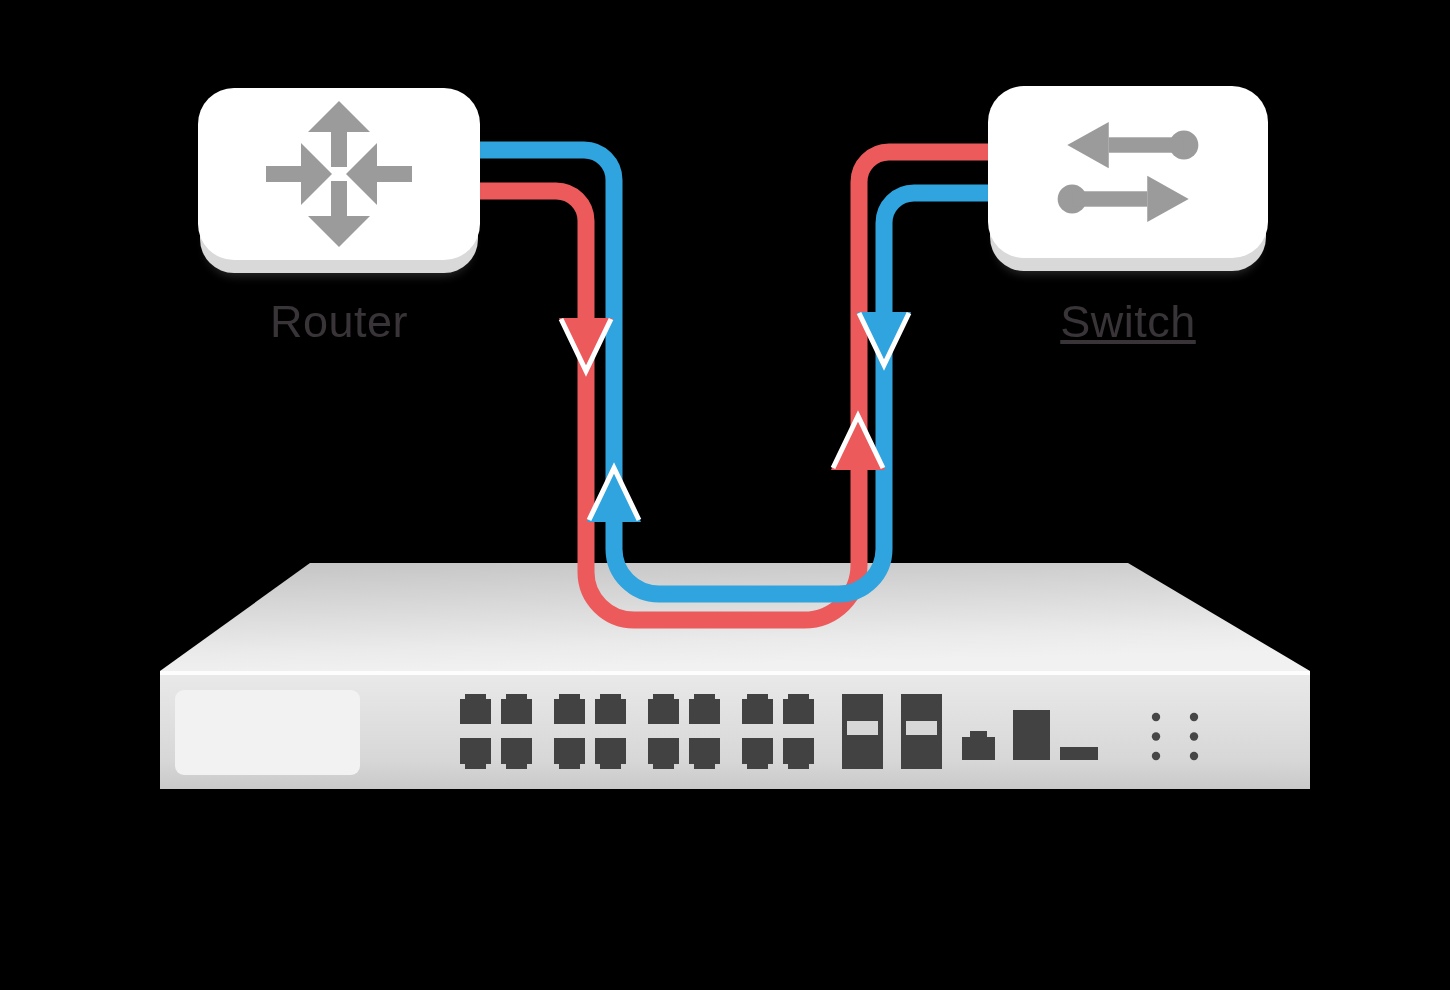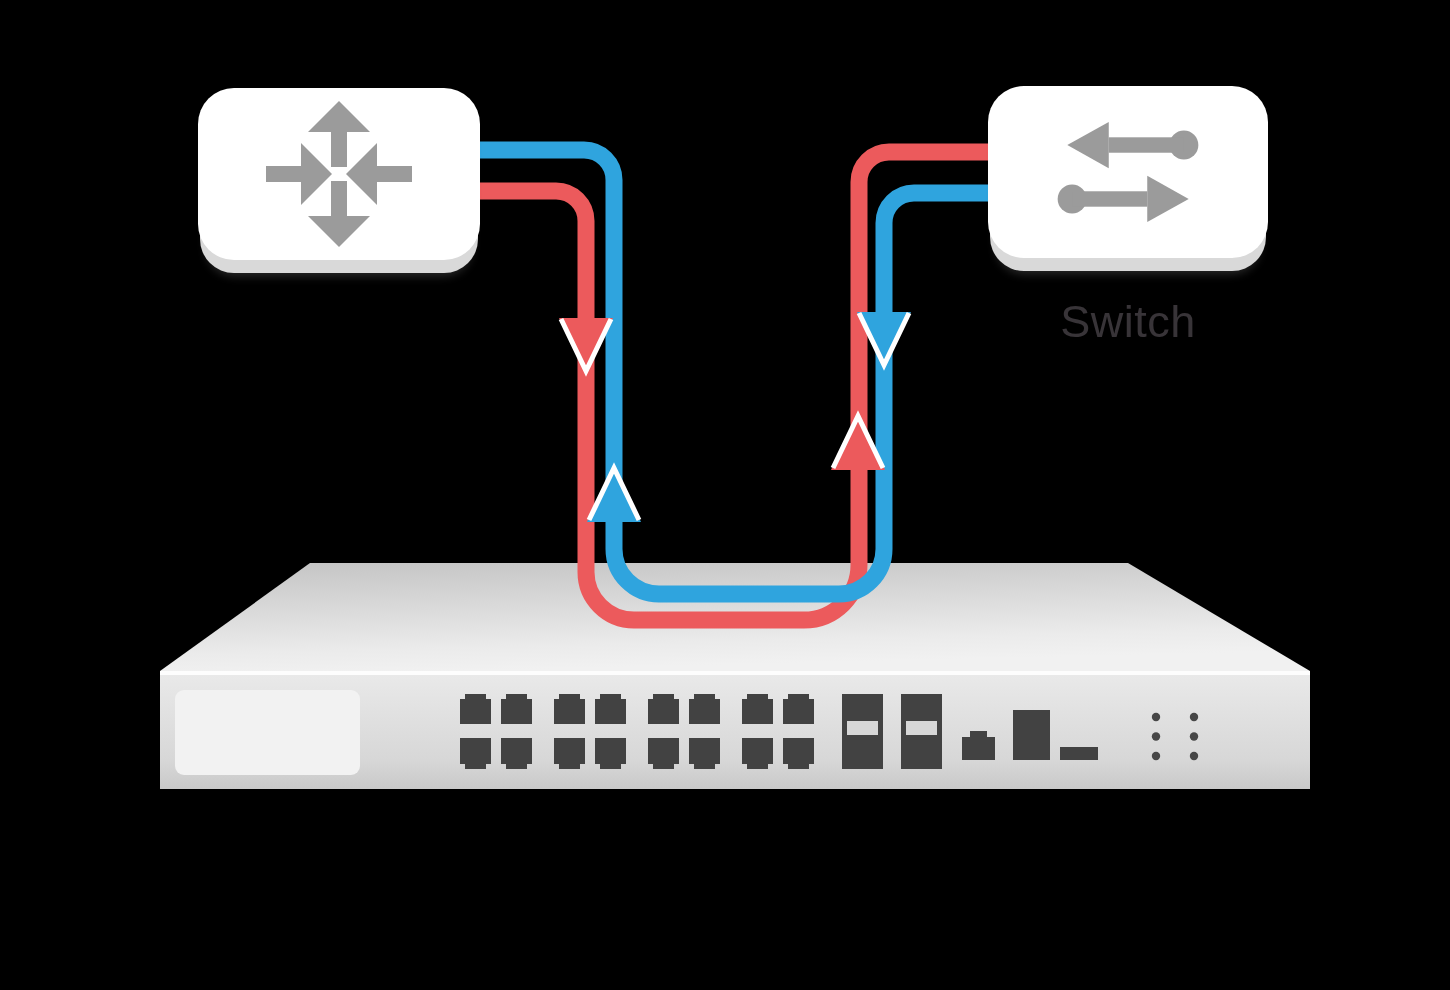--- a/index.html
+++ b/index.html
@@ -14,21 +14,21 @@
     box-shadow:0 15px 0 -2px var(--card-shadow,#d9d9d9), 0 24px 10px -8px rgba(120,120,120,.35);
     display:flex; align-items:center; justify-content:center;
   }
   .router-card{left:198px; top:88px; width:282px; height:172px;}
   .switch-card{left:988px; top:86px; width:280px; height:172px;}
   .node-label{
     position:absolute; text-align:center; font-size:45px; letter-spacing:.5px;
     color:var(--text,#383438); line-height:1;
   }
   .router-label{left:188px; top:299px; width:302px;}
-  .switch-label{left:978px; top:299px; width:300px;}
+  .switch-label{left:978px; top:299px; width:300px;text-decoration:underline;}
   .icon-svg{display:block;}
 </style>
 </head>
 <body>
 
 <div id="stage">
 
   <svg id="scene" viewBox="0 0 1450 990" xmlns="http://www.w3.org/2000/svg">
     <defs>
       <linearGradient id="topGrad" x1="0" y1="0" x2="0.25" y2="1">
@@ -167,20 +167,21 @@
   <div class="device-card router-card">
     <svg class="icon-svg" width="150" height="150" viewBox="0 0 150 150" xmlns="http://www.w3.org/2000/svg">
       <g style="fill:var(--icon,#9b9b9b)">
         <path d="M75,2 L106,33 H83 V68 H67 V33 H44 Z"></path>
         <path d="M75,148 L106,117 H83 V82 H67 V117 H44 Z"></path>
         <path d="M68,75 L37,44 V67 H2 V83 H37 V106 Z"></path>
         <path d="M82,75 L113,44 V67 H148 V83 H113 V106 Z"></path>
       </g>
     </svg>
   </div>
+  <div class="node-label router-label">Router</div>
 
   <div class="device-card switch-card">
     <svg class="icon-svg" width="150" height="106" viewBox="0 0 150 110" xmlns="http://www.w3.org/2000/svg">
       <g style="fill:var(--icon,#9b9b9b)">
         <circle cx="133" cy="27" r="15"></circle>
         <rect x="55" y="19" width="78" height="16"></rect>
         <polygon points="12,27 55,3 55,51"></polygon>
         <circle cx="17" cy="83" r="15"></circle>
         <rect x="17" y="75" width="78" height="16"></rect>
         <polygon points="138,83 95,59 95,107"></polygon>

